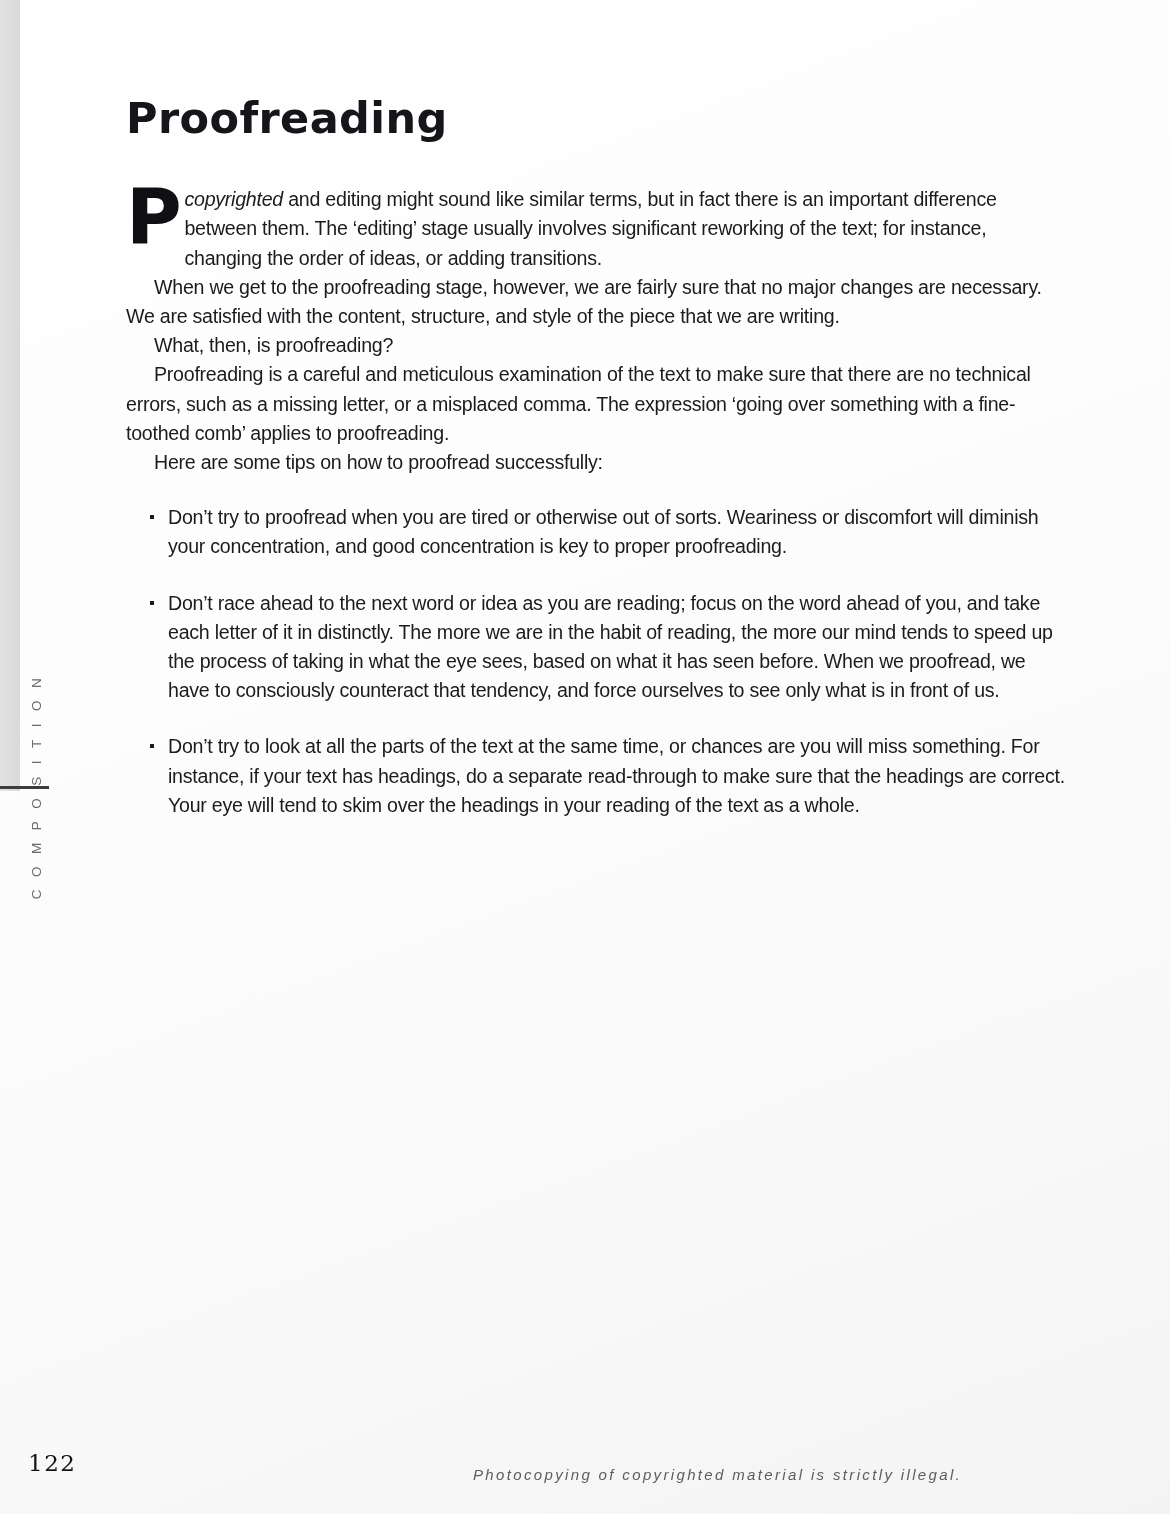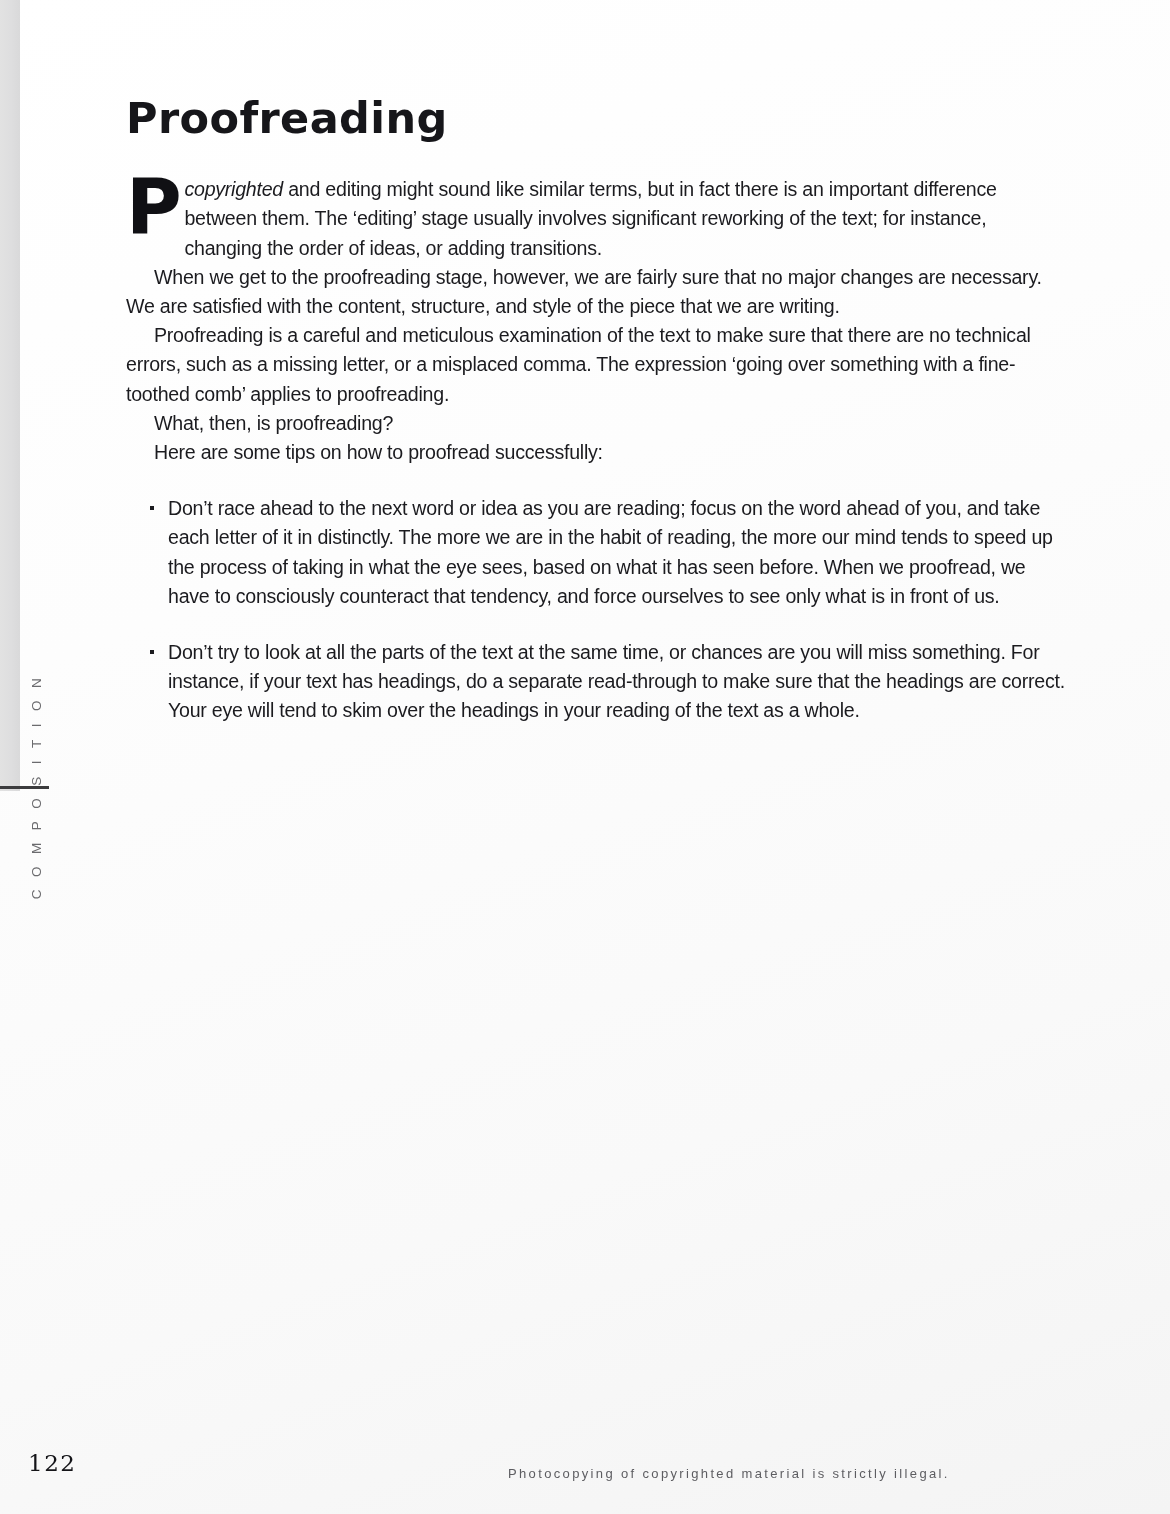--- a/index.html
+++ b/index.html
@@ -76,21 +76,21 @@
     width: 942px;
   }
 
   .page-title {
     font-family: "DejaVu Sans", sans-serif;
     font-size: 43px;
     font-weight: 700;
     color: #16161a;
     letter-spacing: 0.4px;
     line-height: 1.05;
-    margin: 0 0 34px 0;
+    margin: 0 0 44px 0;
   }
 
   
   .body-block {
     font-family: "Liberation Sans", sans-serif;
     font-size: 19.6px;
     line-height: 29.2px;
     color: #1b1b1f;
     letter-spacing: -0.25px;
   }
@@ -158,24 +158,25 @@
     top: 1450px;
     font-family: "DejaVu Serif", serif;
     font-size: 23px;
     color: #141418;
     letter-spacing: 1.5px;
     font-weight: 400;
   }
 
   .footer-notice {
     position: absolute;
-    left: 508px;
+    left: 473px;
     top: 1466px;
     font-family: "Liberation Sans", sans-serif;
-    font-size: 13px;
+    font-style: italic;
+    font-size: 15px;
     letter-spacing: 2.35px;
     color: #5d5d61;
     white-space: nowrap;
   }
 </style>
 </head>
 <body>
 
 <div class="page">
 
@@ -192,30 +193,31 @@
     <h1 class="page-title">Proofreading</h1>
 
     <div class="body-block">
 
       <p class="para first">
         <span class="dropcap">P</span><span class="lead-italic">copyrighted</span><span> and editing might sound like similar terms, but in fact there is an important difference between them. The ‘editing’ stage usually involves significant reworking of the text; for instance, changing the order of ideas, or adding transitions.</span>
       </p>
 
       <p class="para">When we get to the proofreading stage, however, we are fairly sure that no major changes are necessary. We are satisfied with the content, structure, and style of the piece that we are writing.</p>
 
+      <p class="para">What, then, is proofreading?</p>
+
       <p class="para">Proofreading is a careful and meticulous examination of the text to make sure that there are no technical errors, such as a missing letter, or a misplaced comma. The expression ‘going over something with a fine-toothed comb’ applies to proofreading.</p>
-
-      <p class="para">What, then, is proofreading?</p>
 
       <p class="para">Here are some tips on how to proofread successfully:</p>
     </div>
 
     <ul class="tips-list">
       <li class="tip-item">
         <span class="tip-bullet"></span>
+        <span>Don’t try to proofread when you are tired or otherwise out of sorts. Weariness or discomfort will diminish your concentration, and good concentration is key to proper proofreading.</span>
       </li>
       <li class="tip-item">
         <span class="tip-bullet"></span>
         <span>Don’t race ahead to the next word or idea as you are reading; focus on the word ahead of you, and take each letter of it in distinctly. The more we are in the habit of reading, the more our mind tends to speed up the process of taking in what the eye sees, based on what it has seen before. When we proofread, we have to consciously counteract that tendency, and force ourselves to see only what is in front of us.</span>
       </li>
       <li class="tip-item">
         <span class="tip-bullet"></span>
         <span>Don’t try to look at all the parts of the text at the same time, or chances are you will miss something. For instance, if your text has headings, do a separate read-through to make sure that the headings are correct. Your eye will tend to skim over the headings in your reading of the text as a whole.</span>
       </li>
     </ul>

